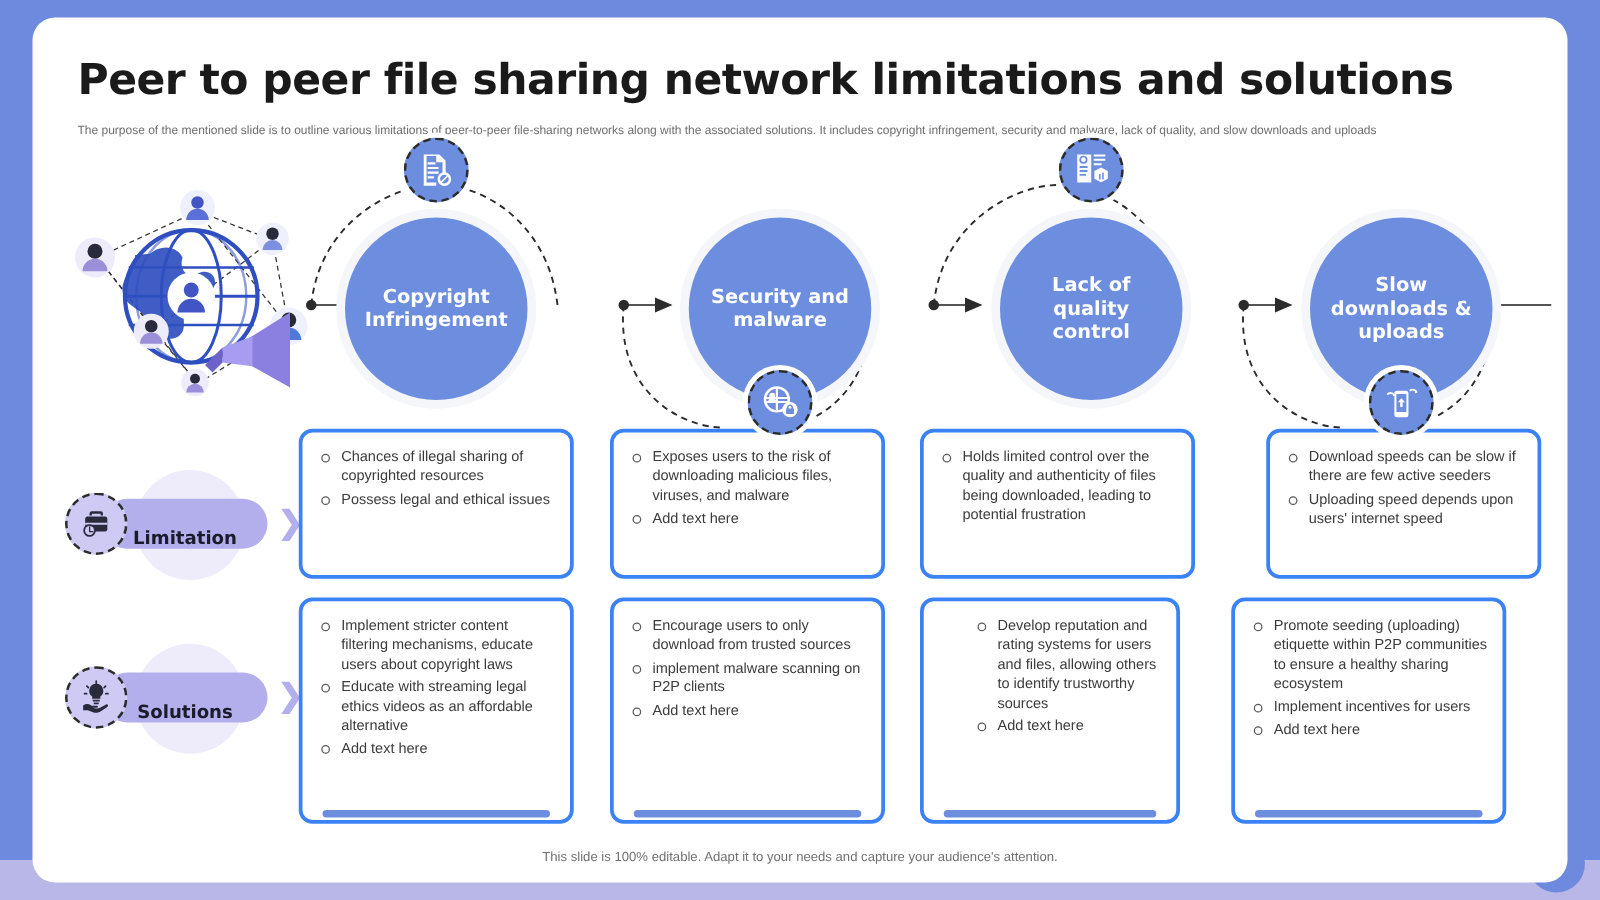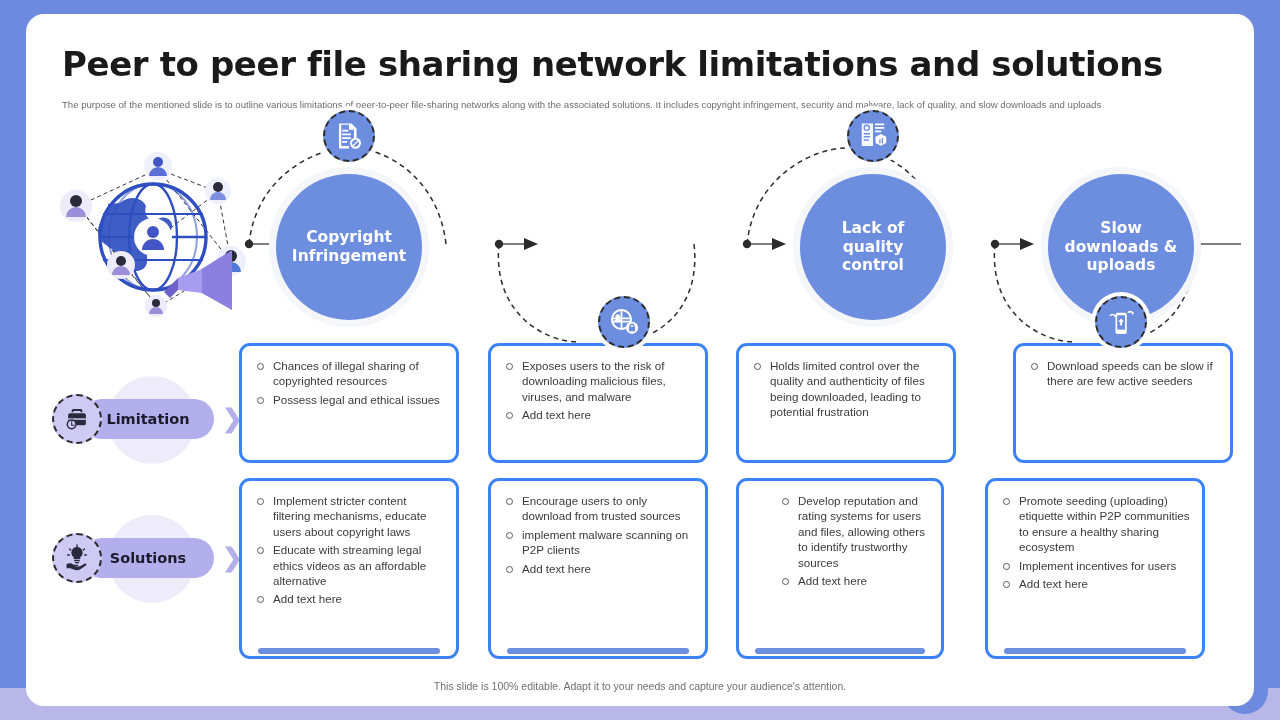--- a/index.html
+++ b/index.html
@@ -87,21 +87,21 @@
   .rowlabel { position: absolute; height: 60px; }
   .rowlabel .halo {
     position: absolute; left: 60px; top: -14px;
     width: 88px; height: 88px; border-radius: 50%;
     background: #eeecfb;
   }
   .rowlabel .pill {
     position: absolute; left: 34px; top: 9px;
     width: 132px; height: 40px; border-radius: 20px;
     background: #b3aeec;
-    display: flex; align-items: center; justify-content: center;
+    display: flex; align-items: flex-end; justify-content: center;
     color: #1b1b2b; font-size: 14.5px; font-weight: bold;
     font-family: "DejaVu Sans", sans-serif;
   }
   .rowlabel .ibadge {
     position: absolute; left: 4px; top: 4px;
     width: 50px; height: 50px; border-radius: 50%;
     background: #cfcaf4;
     border: 2px dashed #2b2b2b;
     display: flex; align-items: center; justify-content: center;
     z-index: 3;
@@ -268,20 +268,23 @@
     <span class="node-label">Copyright Infringement</span>
   </div>
   <div class="badge" style="left:297px; top:96px;">
     <svg viewBox="0 0 24 24" fill="#fff">
       <path d="M4 2h10l4 4v8h-2V7h-4V3H5.8v17H12v2H4z"></path>
       <path d="M6.5 7h5v1.4h-5zM6.5 10h7v1.4h-7zM6.5 13h7v1.4h-7zM6.5 16h4v1.4h-4z"></path>
       <path d="M17.2 13.4a4.4 4.4 0 100 8.8 4.4 4.4 0 000-8.8zm0 1.6c.6 0 1.1.2 1.6.5l-3.9 3.9a2.8 2.8 0 012.3-4.4zm0 5.6c-.6 0-1.2-.2-1.6-.5l3.9-3.9a2.8 2.8 0 01-2.3 4.4z"></path>
     </svg>
   </div>
 
+  <div class="node" style="left:525px;  top:160px;">
+    <span class="node-label">Security and malware</span>
+  </div>
   <div class="badge" style="left:572px; top:282px;">
     <svg viewBox="0 0 24 24" fill="#fff">
       <path d="M10 1.6a8.4 8.4 0 100 16.8 8.4 8.4 0 000-16.8zm0 1.6c3.7 0 6.8 3 6.8 6.8S13.7 16.8 10 16.8 3.2 13.7 3.2 10 6.3 3.2 10 3.2z"></path>
       <path d="M2 8.4h16v1.3H2zM2 11h16v1.3H2z"></path>
       <path d="M9.3 2.2h1.4v15.6H9.3z"></path>
       <circle cx="7" cy="7.6" r="1.9"></circle>
       <path d="M4.1 12.2a2.9 2.9 0 015.8 0z"></path>
       <circle cx="18.4" cy="16.6" r="4.9" fill="#fff"></circle>
       <path d="M18.4 13.2c-1.1 0-2 .9-2 2v.6h-.5v3.6h5v-3.6h-.5v-.6c0-1.1-.9-2-2-2zm0 1.1c.5 0 .9.4.9.9v.6h-1.8v-.6c0-.5.4-.9.9-.9z" fill="#6d8ede"></path>
     </svg>
@@ -362,20 +365,21 @@
     </ul>
   </div>
   <div class="card" style="left:710px; top:329px; width:220px; height:120px;">
     <ul>
       <li>Holds limited control over the quality and authenticity of files being downloaded, leading to potential frustration</li>
     </ul>
   </div>
   <div class="card" style="left:959px; top:329px; width:220px; height:120px;margin-left:28px;">
     <ul>
       <li>Download speeds can be slow if there are few active seeders</li>
+      <li>Uploading speed depends upon users' internet speed</li>
     </ul>
   </div>
 
   <div class="card" style="left:213px; top:464px; width:220px; height:181px;">
     <ul>
       <li>Implement stricter content filtering mechanisms, educate users about copyright laws</li>
       <li>Educate with streaming legal ethics videos as an affordable alternative</li>
       <li>Add text here</li>
     </ul>
     <div class="accent"></div>

